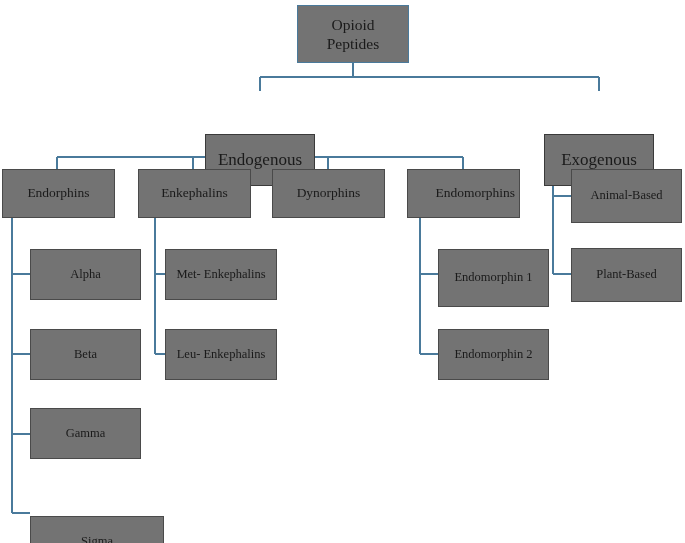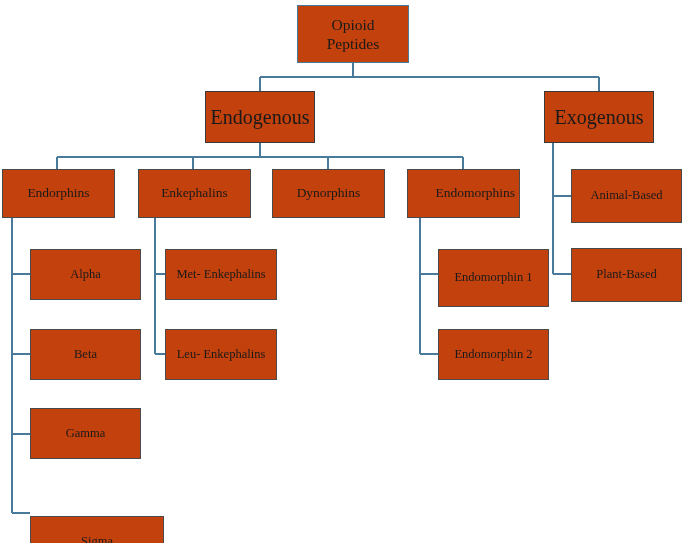--- a/index.html
+++ b/index.html
@@ -18,36 +18,37 @@
   #connectors {
     position: absolute;
     left: 0;
     top: 0;
     width: 685px;
     height: 543px;
   }
   .node {
     position: absolute;
     box-sizing: border-box;
-    background: #c2410c;
+    background: #737373;
     display: flex;
     align-items: center;
     justify-content: center;
     text-align: center;
     color: #1a1a1a;
     line-height: 1.25;
     z-index: 2;
   }
   .node-root {
     border: 1.6px solid #4a7a9b;
     font-size: 15.5px;
   }
   .node-level2 {
     border: 1.6px solid #3a3a3a;
-    font-size: 20px;
+    font-size: 17px;
+    margin-top: 43px;
   }
   .node-level3 {
     border: 1.6px solid #4a4a4a;
     font-size: 13.5px;
   }
   .node-leaf {
     border: 1.6px solid #4a4a4a;
     font-size: 12.5px;
   }
   .node-label {

